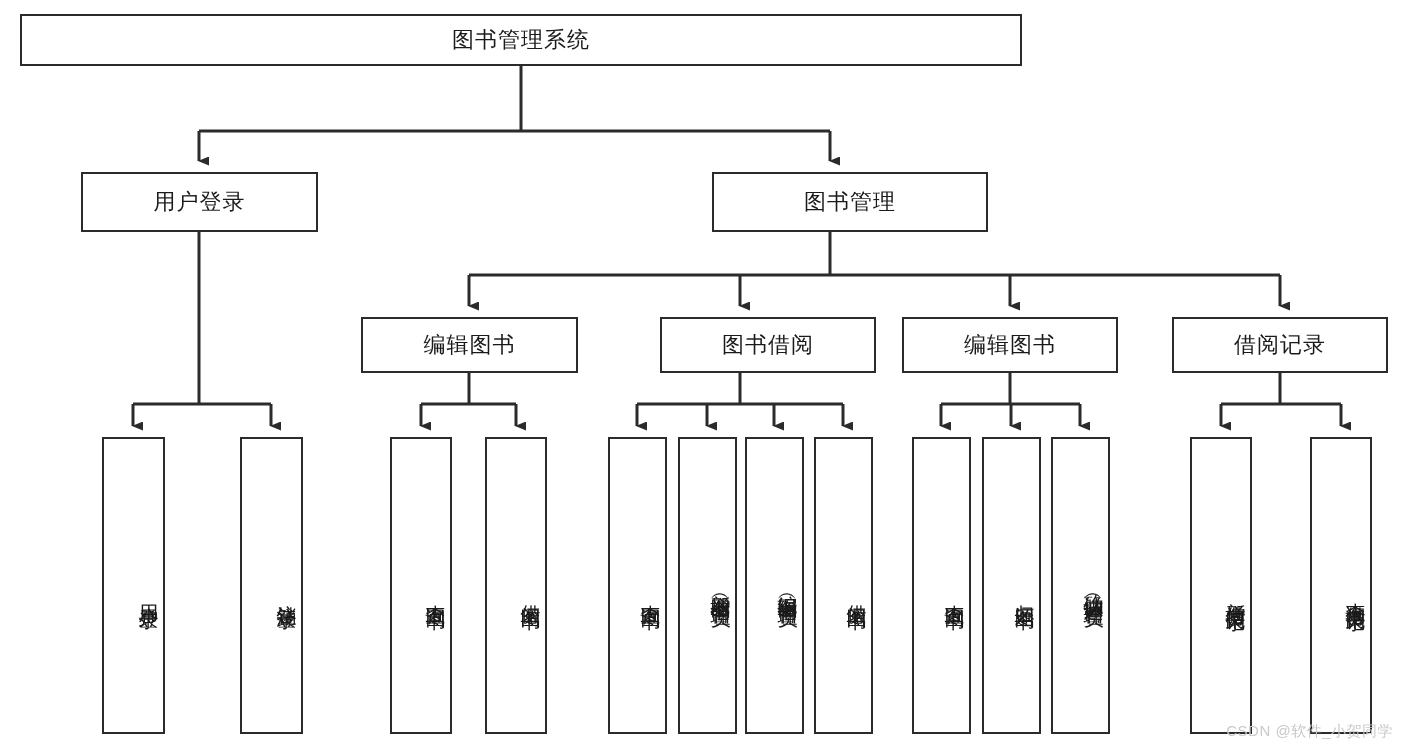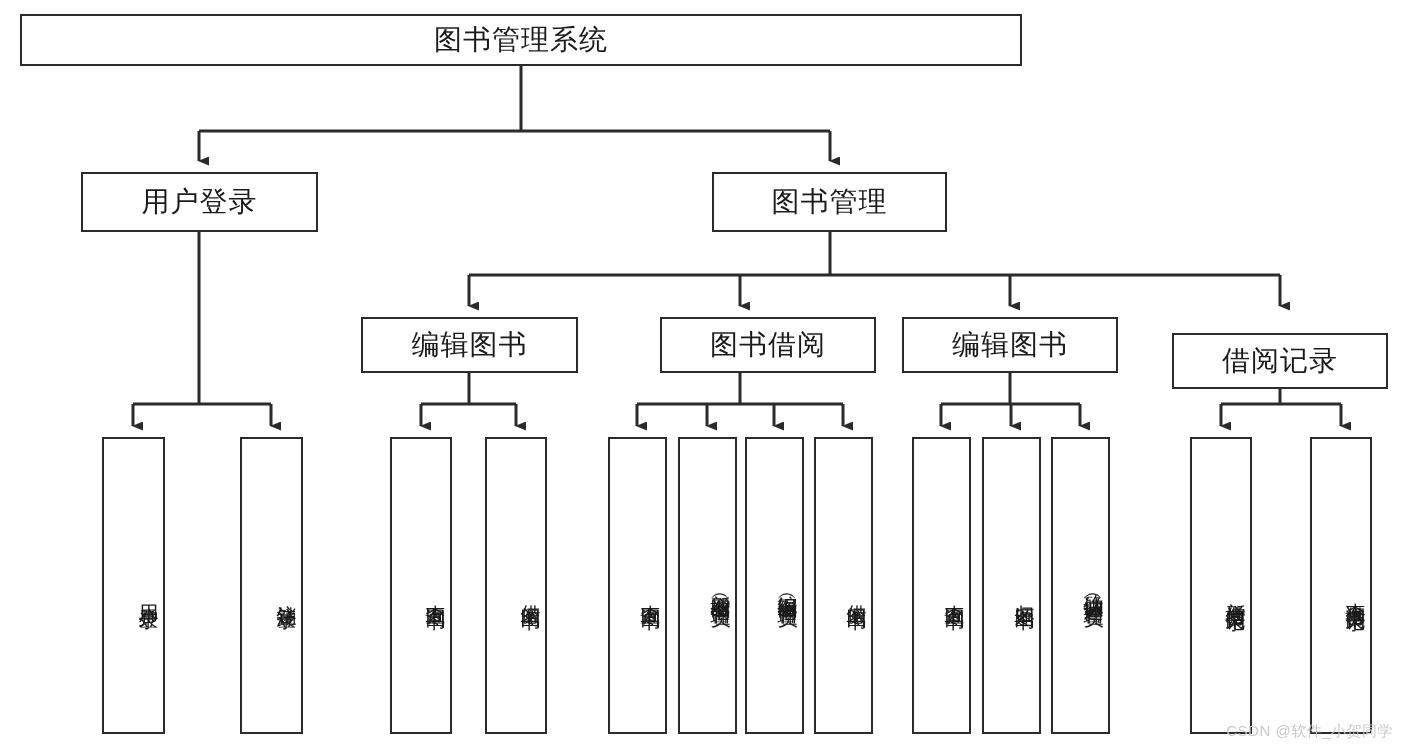--- a/index.html
+++ b/index.html
@@ -1,21 +1,21 @@
 <!DOCTYPE html>
 <html><head>
 <meta charset="utf-8">
 <style>
   html,body{margin:0;padding:0;background:#ffffff;}
   body{font-family:"Liberation Sans","DejaVu Sans",sans-serif;}
   #canvas{position:relative;width:1405px;height:747px;background:#ffffff;overflow:hidden;}
   #wires{position:absolute;left:0;top:0;width:1405px;height:747px;}
   .node{position:absolute;box-sizing:border-box;background:#ffffff;border:2.5px solid #2b2b2b;
         display:flex;align-items:center;justify-content:center;color:#1a1a1a;}
-  .node.h{font-size:28px;letter-spacing:1px;}
+  .node.h{font-size:22px;letter-spacing:1px;}
   .node.v{writing-mode:vertical-rl;text-orientation:upright;font-size:20px;
           letter-spacing:2px;align-items:flex-start;justify-content:center;padding-top:14px;}
   .node.v.tall{padding-top:4px;}
   .watermark{position:absolute;right:12px;bottom:6px;font-size:15px;color:#c9c9c9;
              letter-spacing:0.5px;white-space:nowrap;margin-top:14px;}
 </style>
 </head>
 <body>
 
 <div id="canvas">
@@ -66,26 +66,26 @@
       <path d="M1280,373 L1280,404"></path>
       <path d="M1221,404 L1341,404"></path>
       <path d="M1221,404 L1221,426" marker-end="url(#arw)"></path>
       <path d="M1341,404 L1341,426" marker-end="url(#arw)"></path>
     </g>
   </svg>
 
   <div class="node h" id="node-root" style="left: 20px; top: 14px; width: 1002px; height: 52px;">图书管理系统</div>
 
   <div class="node h" id="n-l2-0" style="left: 81px; top: 172px; width: 237px; height: 60px;">用户登录</div>
-  <div class="node h" id="n-l2-1" style="left: 712px; top: 172px; width: 235px; height: 60px;">图书管理</div>
+  <div class="node h" id="n-l2-1" style="left: 712px; top: 172px; width: 276px; height: 60px;">图书管理</div>
 
   <div class="node h" id="n-l3-0" style="left: 361px; top: 317px; width: 217px; height: 56px;">编辑图书</div>
   <div class="node h" id="n-l3-1" style="left: 632px; top: 317px; width: 216px; height: 56px; margin-left: 28px;">图书借阅</div>
   <div class="node h" id="n-l3-2" style="left: 902px; top: 317px; width: 216px; height: 56px;">编辑图书</div>
-  <div class="node h" id="n-l3-3" style="left: 1172px; top: 333px; width: 216px; height: 56px;">借阅记录</div>
+  <div class="node h" id="n-l3-3" style="left: 1172px; top: 317px; width: 216px; height: 56px;">借阅记录</div>
 
   <div class="node v" id="n-lf-0" style="left: 102px; top: 437px; width: 63px; height: 297px;">用户登录</div>
   <div class="node v" id="n-lf-1" style="left: 240px; top: 437px; width: 63px; height: 297px;">注销登录</div>
   <div class="node v" id="n-lf-2" style="left: 390px; top: 437px; width: 62px; height: 297px;">查询图书</div>
   <div class="node v" id="n-lf-3" style="left: 485px; top: 437px; width: 62px; height: 297px;">借阅图书</div>
   <div class="node v" id="n-lf-4" style="left: 608px; top: 437px; width: 59px; height: 297px;">查询图书</div>
   <div class="node v tall" id="n-lf-5" style="left: 678px; top: 437px; width: 59px; height: 297px;">新增图书（管理员）</div>
   <div class="node v tall" id="n-lf-6" style="left: 745px; top: 437px; width: 59px; height: 297px;">编辑图书（管理员）</div>
   <div class="node v" id="n-lf-7" style="left: 814px; top: 437px; width: 59px; height: 297px;">借阅图书</div>
   <div class="node v" id="n-lf-8" style="left: 912px; top: 437px; width: 59px; height: 297px;">查询图书</div>

